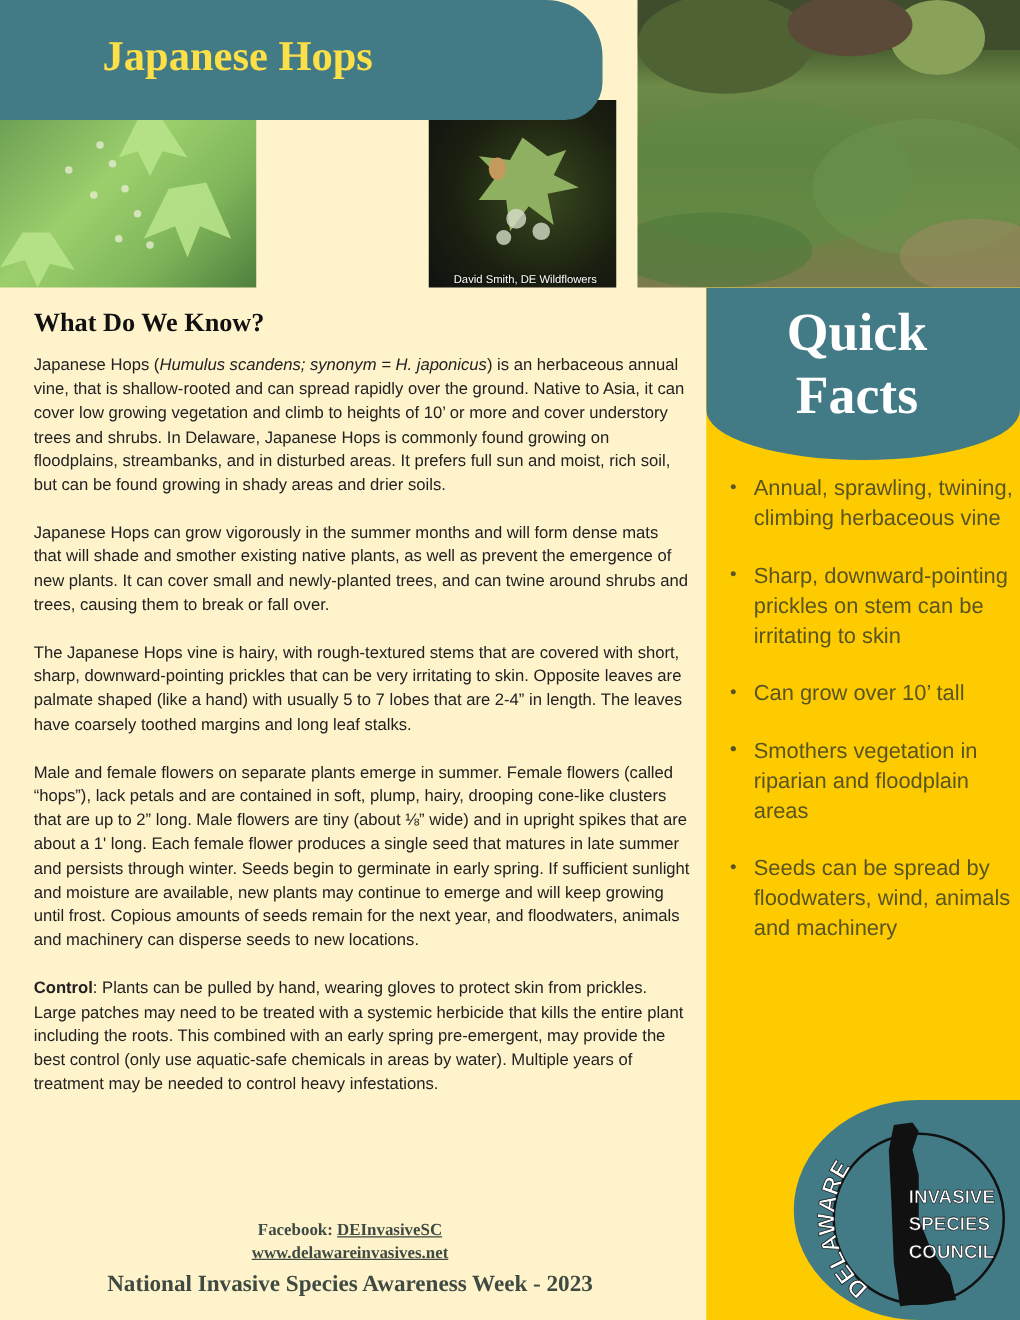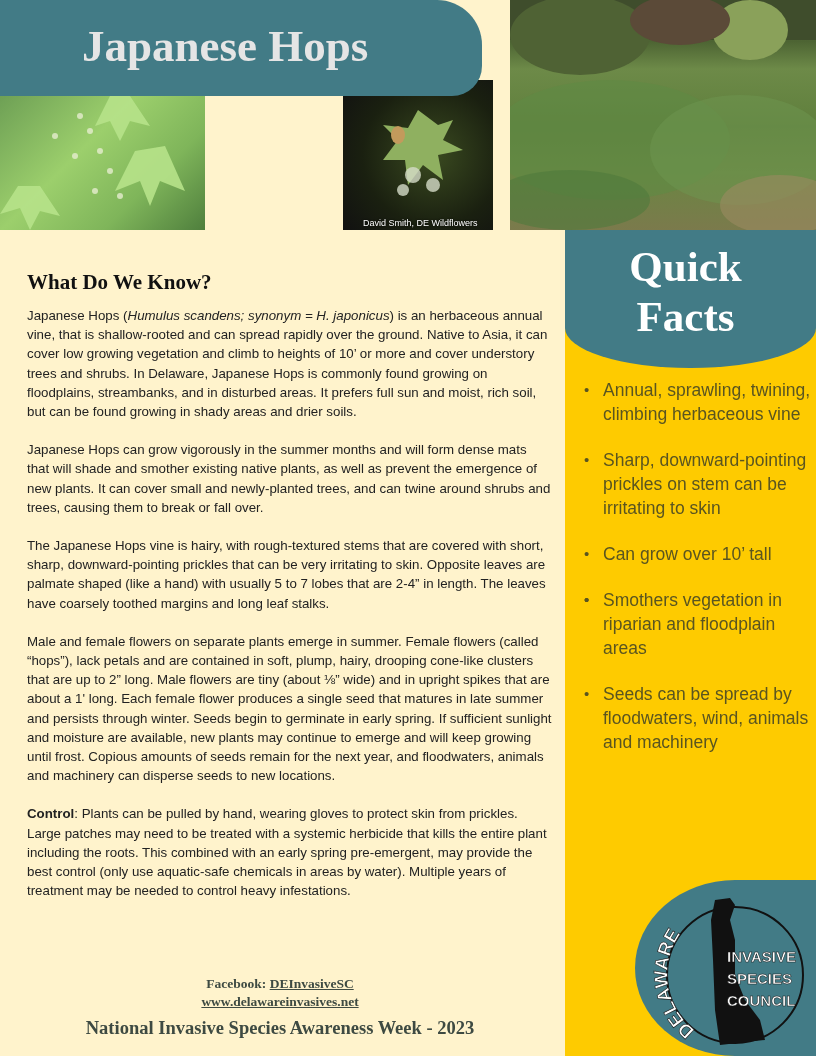--- a/index.html
+++ b/index.html
@@ -19,28 +19,28 @@
               font-family: "Liberation Sans", "DejaVu Sans", sans-serif; }
   .facts li .bullet { position: absolute; left: 9px; top: 0; font-size: 15px; color: #5a5520; }
 
   .logo { position: absolute; left: 70px; top: 650px; width: 200px; height: 176px; background: #427b86;
           border-top-left-radius: 100px 88px; border-bottom-left-radius: 100px 88px; }
   .logo svg { position: absolute; left: 0; top: 0; }
 
   
   .header-bar { position: absolute; left: 0; top: 0; width: 482px; height: 96px; background: #427b86;
                 border-top-right-radius: 45px; border-bottom-right-radius: 30px; z-index: 3; }
-  .header-title { position: absolute; left: 82px; top: 25px; color: #e5e5e5; font-family: "Liberation Serif", "DejaVu Serif", serif;
-                  font-weight: bold; font-size: 45px; line-height: 42px; }
+  .header-title { position: absolute; left: 82px; top: 25px; color: #fde047; font-family: "Liberation Serif", "DejaVu Serif", serif;
+                  font-weight: bold; font-size: 34px; line-height: 42px; }
 
   .photo { position: absolute; overflow: hidden; }
   .credit { position: absolute; color: #fff; font-size: 9px; line-height: 11px; text-shadow: 0 0 2px #000; }
 
   
-  .main { position: absolute; left: 27px; top: 268px; width: 525px; }
+  .main { position: absolute; left: 27px; top: 244px; width: 525px; }
   .h2 { font-family: "Liberation Serif", "DejaVu Serif", serif; font-weight: bold; font-size: 21px; color: #111; line-height: 28px; }
   .p { font-size: 13.3px; line-height: 19.2px; color: #222; margin-top: 0; }
   .p + .p { margin-top: 19px; }
   .p.first { margin-top: 10px; }
 
   .links { position: absolute; left: 0; top: 975px; width: 560px; text-align: center;
            font-family: "Liberation Serif", "DejaVu Serif", serif; font-weight: bold; color: #3e4a42; font-size: 13.5px; line-height: 18px; }
   .links u { text-decoration: underline; }
   .footer-title { position: absolute; left: 0; top: 1016px; width: 560px; text-align: center;
                   font-family: "Liberation Serif", "DejaVu Serif", serif; font-weight: bold; color: #3e4a42; font-size: 18.5px; line-height: 24px; }

